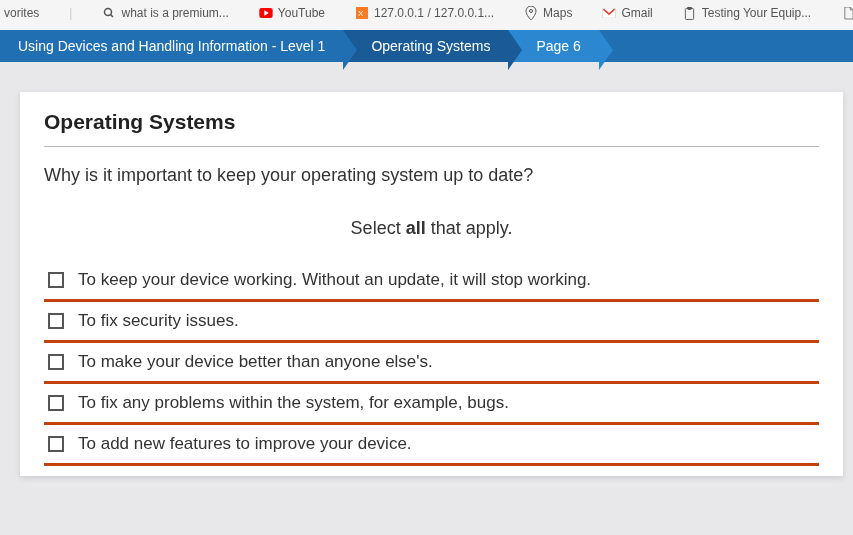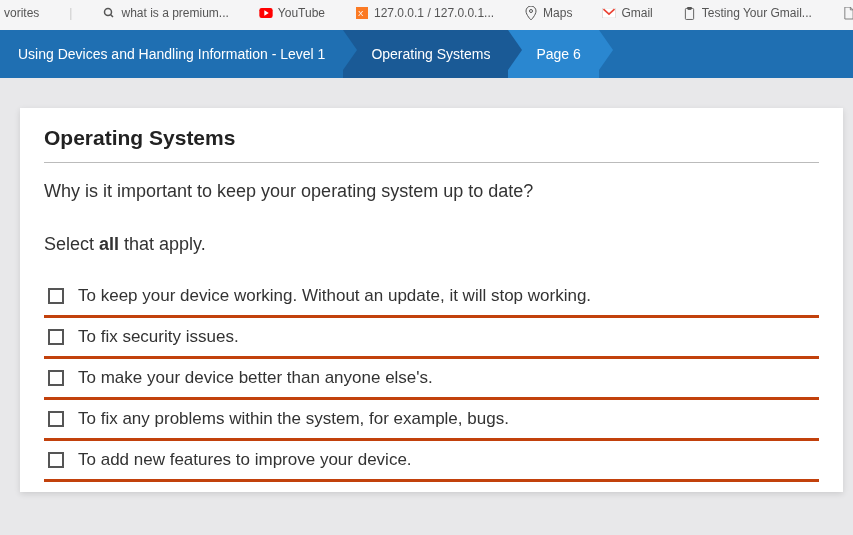--- a/index.html
+++ b/index.html
@@ -33,21 +33,21 @@
 }
 .bm-icon {
   width: 14px; height: 14px;
   display: inline-flex;
   align-items: center;
   justify-content: center;
 }
 .breadcrumb {
   display: flex;
   align-items: center;
-  height: 48px;
+  height: 32px;
   background: #1f6fb2;
   color: #fff;
   font-size: 14px;
   font-weight: 500;
 }
 .crumb {
   display: flex;
   align-items: center;
   padding: 0 18px;
   height: 100%;
@@ -93,20 +93,21 @@
 }
 .question {
   font-size: 18px;
   color: #333;
   margin-bottom: 32px;
 }
 .instruction {
   font-size: 18px;
   color: #333;
   margin-bottom: 22px;
+  text-align: center;
 }
 .instruction b { font-weight: 700; }
 .options { }
 .option {
   display: flex;
   align-items: center;
   gap: 14px;
   padding: 9px 4px;
   border-bottom: 3px solid #c2410c;
   font-size: 17px;
@@ -179,21 +180,21 @@
     <span>Gmail</span>
   </span>
 
   <span class="bm">
     <span class="bm-icon">
       <svg width="11" height="13" viewBox="0 0 24 28" fill="none" stroke="#555" stroke-width="2">
           <rect x="3" y="3" width="18" height="24" rx="2"></rect>
           <rect x="8" y="0" width="8" height="5" rx="1" fill="#555"></rect>
         </svg>
     </span>
-    <span>Testing Your Gmail...</span>
+    <span>Testing Your Equip...</span>
   </span>
 
   <span class="bm">
     <span class="bm-icon">
       <svg width="11" height="13" viewBox="0 0 24 28" fill="none" stroke="#777" stroke-width="2">
           <path d="M4 0h12l6 6v20H4z"></path>
           <path d="M16 0v6h6"></path>
         </svg>
     </span>
     <span>My Documents</span>

